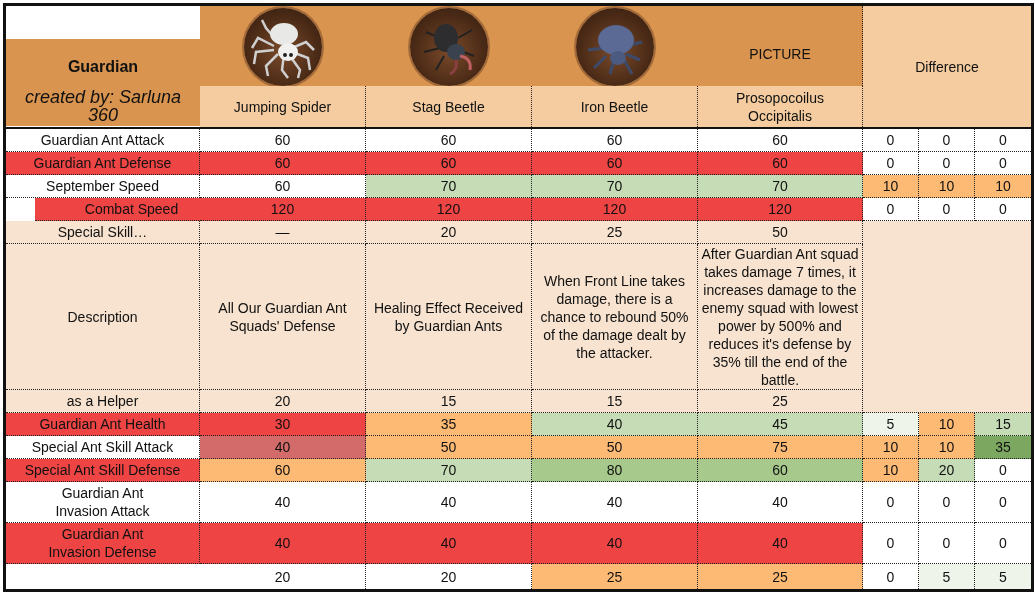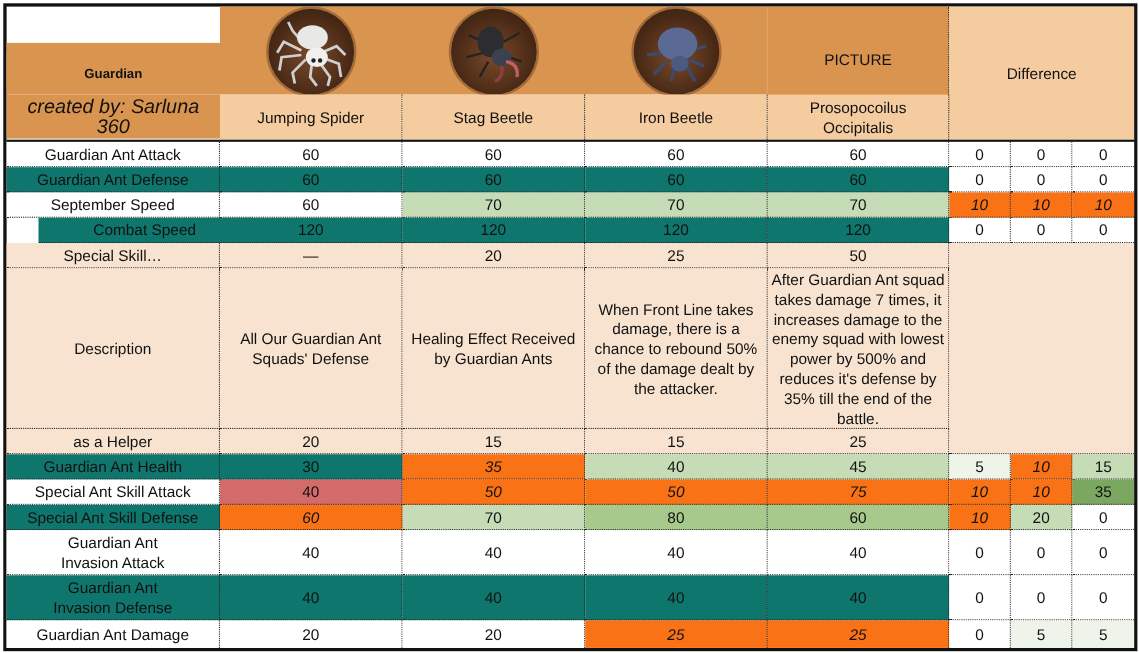--- a/index.html
+++ b/index.html
@@ -9,29 +9,29 @@
            border: 3px solid #111; box-sizing: content-box; background: #fff; }
   .cell { position: absolute; box-sizing: border-box; display: flex; align-items: center;
           justify-content: center; text-align: center; font-size: 14px; line-height: 18px;
           border-right: 1.5px dotted #222; border-bottom: 1.5px dotted #222; padding: 0 4px; }
   .nob-r { border-right: none; }
   .nob-b { border-bottom: none; }
   .hdr-orange { background: #d9944f; }
   .hdr-light { background: #f4cca0; }
   .peach { background: #f7e3cf; }
   .white { background: #ffffff; }
-  .grey { background: #0f766e; }
+  .grey { background: #ef4444; }
   .g1 { background: #eef4ea; }
-  .g2 { background: #f97316; font-style: italic; }
+  .g2 { background: #fdba74; }
   .g3 { background: #c5dcb6; }
   .g4 { background: #a7c98c; }
   .g5 { background: #7ca760; }
   .red { background: #d46b6b; }
   .title-small { font-size: 12px; }
-  .title-big { font-size: 12px; font-weight: bold; text-align: center; }
+  .title-big { font-size: 16px; font-weight: bold; text-align: center; }
   .credit { font-size: 18px; font-style: italic; }
   .portrait { position: absolute; width: 78px; height: 78px; border-radius: 50%;
               box-shadow: 0 0 0 2px #a36a3a; overflow: hidden; }
 </style>
 </head>
 <body>
 
 <div class="frame">
 
   <div class="cell hdr-orange nob-b title-small" style="left:0;top:0;width:194px;height:42px;border-right:none;margin-top:33px;">Direct Comparison</div>
@@ -195,21 +195,20 @@
 
   <div class="cell grey" style="left:0;top:517px;width:194px;height:41px;padding:0 40px;">Guardian Ant Invasion Defense</div>
   <div class="cell grey" style="left:194px;top:517px;width:166px;height:41px;">40</div>
   <div class="cell grey" style="left:360px;top:517px;width:166px;height:41px;">40</div>
   <div class="cell grey" style="left:526px;top:517px;width:166px;height:41px;">40</div>
   <div class="cell grey" style="left:692px;top:517px;width:165px;height:41px;">40</div>
   <div class="cell white" style="left:857px;top:517px;width:56px;height:41px;">0</div>
   <div class="cell white" style="left:913px;top:517px;width:56px;height:41px;">0</div>
   <div class="cell white nob-r" style="left:969px;top:517px;width:56px;height:41px;">0</div>
 
-  <div class="cell white nob-b" style="left:0;top:558px;width:194px;height:25px;">Guardian Ant Damage</div>
   <div class="cell white nob-b" style="left:194px;top:558px;width:166px;height:25px;">20</div>
   <div class="cell white nob-b" style="left:360px;top:558px;width:166px;height:25px;">20</div>
   <div class="cell g2 nob-b" style="left:526px;top:558px;width:166px;height:25px;">25</div>
   <div class="cell g2 nob-b" style="left:692px;top:558px;width:165px;height:25px;">25</div>
   <div class="cell white nob-b" style="left:857px;top:558px;width:56px;height:25px;">0</div>
   <div class="cell g1 nob-b" style="left:913px;top:558px;width:56px;height:25px;">5</div>
   <div class="cell g1 nob-b nob-r" style="left:969px;top:558px;width:56px;height:25px;">5</div>
 
 </div>
 

